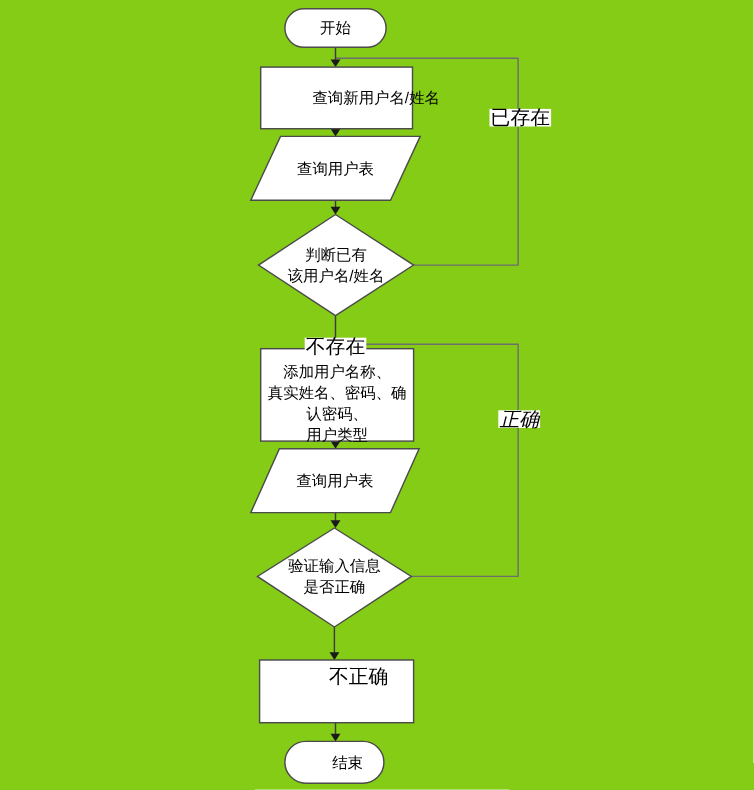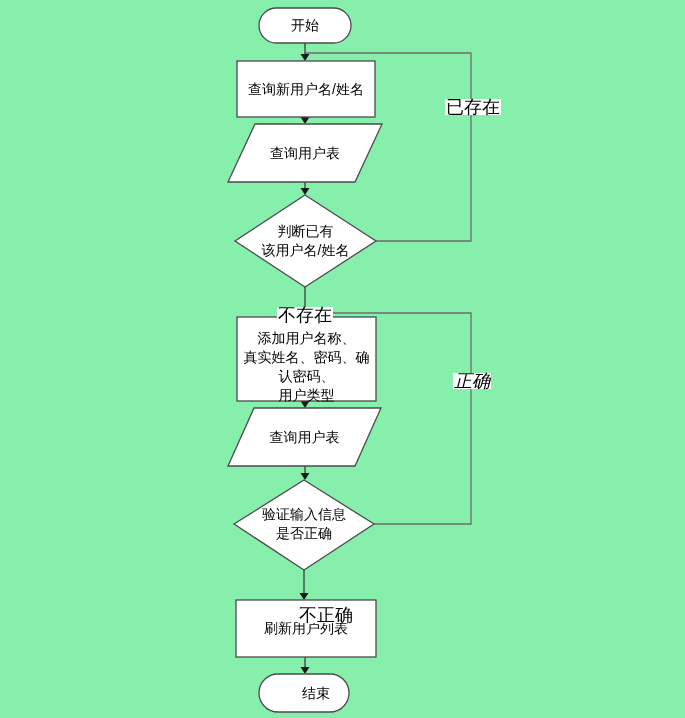--- a/index.html
+++ b/index.html
@@ -4,21 +4,21 @@
 <style>
   html, body {
     margin: 0;
     padding: 0;
     background: #ffffff;
   }
   .canvas {
     position: relative;
     width: 685px;
     height: 718px;
-    background: #86efac;
+    background: #84cc16;
     font-family: "Liberation Sans", sans-serif;
     color: #000000;
     overflow: hidden;
   }
   .canvas svg {
     position: absolute;
     left: 0;
     top: 0;
   }
   .shape {
@@ -109,38 +109,37 @@
 
     <polygon class="shape" points="304,480 374,524 304,570 234,524"></polygon>
 
     <rect class="shape" x="236" y="600" width="140" height="57"></rect>
 
     <rect class="shape" x="259" y="674" width="90" height="38" rx="19" ry="19"></rect>
   </svg>
 
   <div class="node-label" style="left:259px; top:8px; width:92px; height:35px;">开始</div>
 
-  <div class="node-label" style="left:237px; top:61px; width:138px; height:56px;">查询新用户名/姓名</div>
+  <div class="node-label" style="left:237px; top:61px; width:138px; height:56px;padding-left:36px;">查询新用户名/姓名</div>
 
   <div class="node-label" style="left:228px; top:124px; width:154px; height:58px;">查询用户表</div>
 
   <div class="node-label" style="left:235px; top:193px; width:141px; height:96px;">判断已有
 该用户名/姓名</div>
 
   <div class="node-label" style="left:237px; top:317px; width:139px; height:100px;">添加用户名称、
 真实姓名、密码、确
 认密码、
 用户类型</div>
 
   <div class="node-label" style="left:228px; top:408px; width:153px; height:58px;">查询用户表</div>
 
   <div class="node-label" style="left:234px; top:478px; width:140px; height:92px;">验证输入信息
 是否正确</div>
 
-  <div class="node-label" style="left:236px; top:600px; width:140px; height:57px;">刷新用户列表</div>
 
   <div class="node-label" style="left:259px; top:674px; width:114px; height:38px;">结束</div>
 
   <div class="edge-label" style="left:473px; top:107px;">已存在</div>
 
   <div class="edge-label" style="left:305px; top:315px;">不存在</div>
 
   <div class="edge-label" style="left:472px; top:381px;font-style:italic;">正确</div>
 
   <div class="edge-label" style="left:308px; top:615px;margin-left:18px;">不正确</div>

